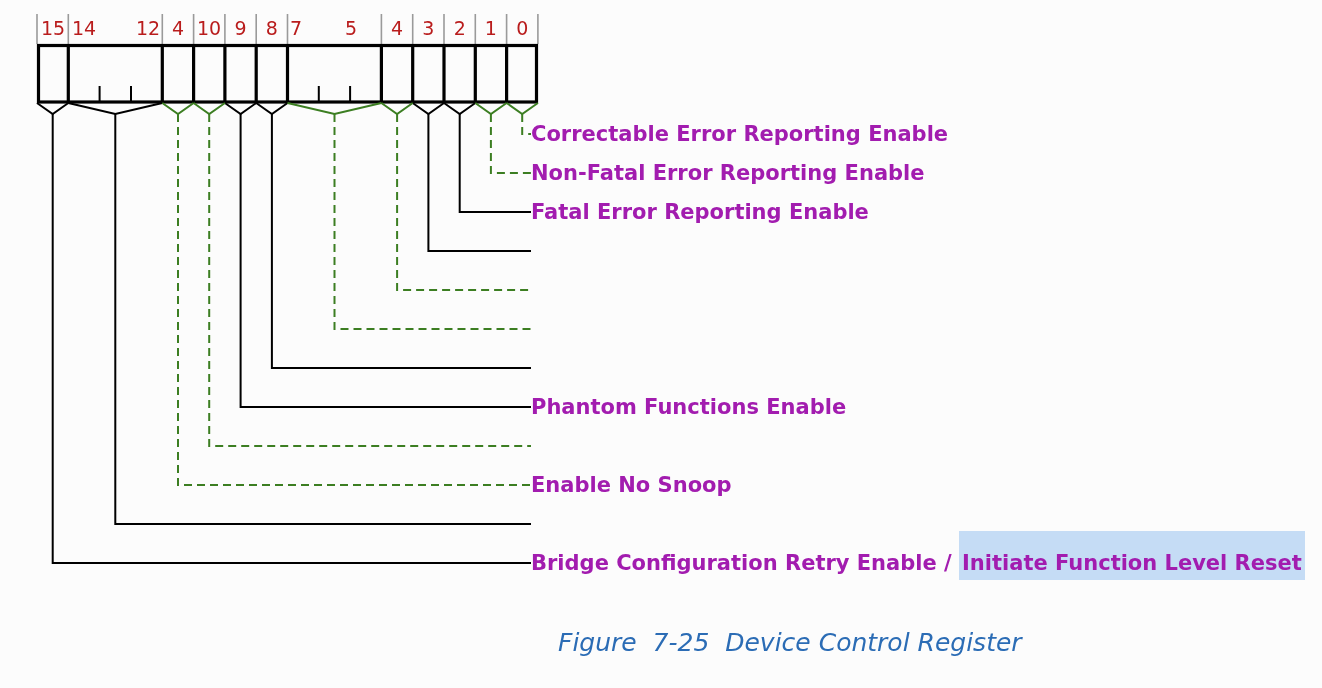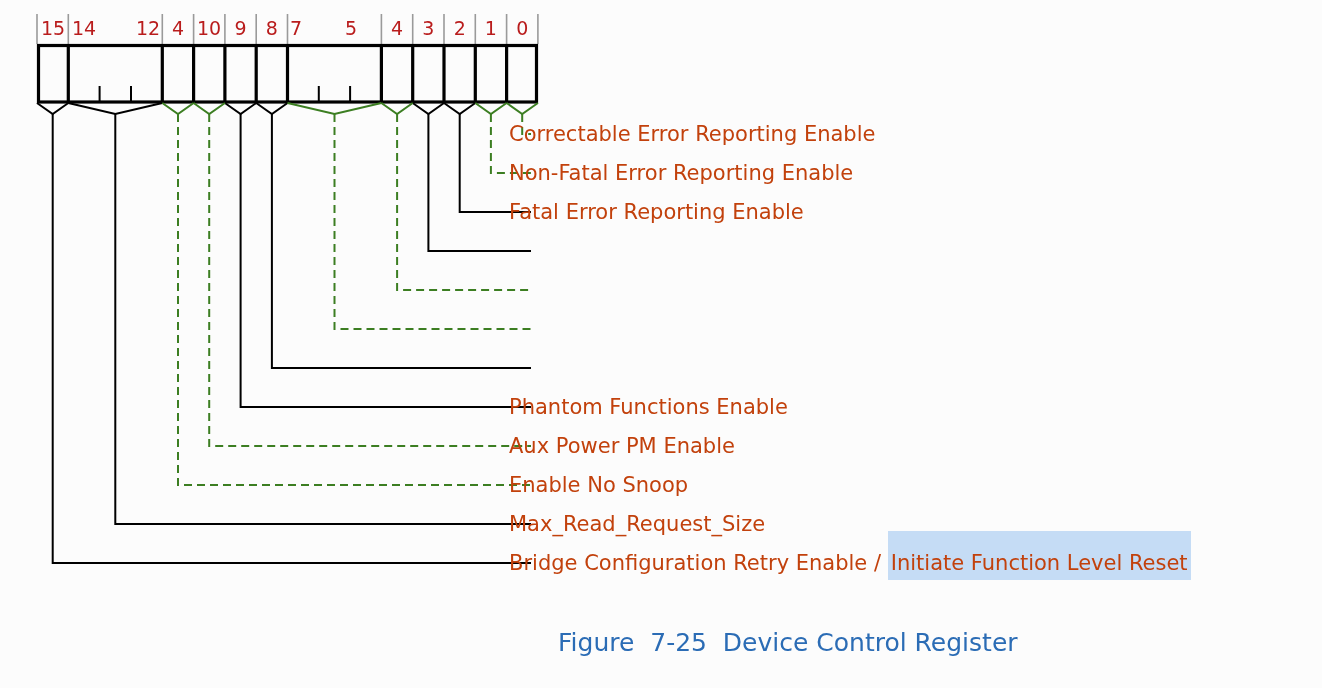--- a/index.html
+++ b/index.html
@@ -24,36 +24,38 @@
     top: 18px;
     transform: translateX(-50%);
     font-size: 19px;
     line-height: 20px;
     color: #b91c1c;
     white-space: nowrap;
     text-align: right;
   }
   .field-label {
     position: absolute;
-    left: 509px;
+    left: 531px;
     height: 28px;
     line-height: 28px;
     font-size: 21px;
-    color: #c2410c;
+    color: #a21caf;
     white-space: nowrap;
+    font-weight: bold;
   }
   .hl {
     background: #c5dcf5;
     padding: 20px 3px 5px 3px;
   }
   .caption {
     position: absolute;
     left: 558px;
     top: 628px;
     font-size: 25px;
+    font-style: italic;
     color: #2b6cb5;
     white-space: pre;
   }
 </style>
 </head>
 <body>
 
 <div class="stage">
 
   <svg class="diagram-svg" viewBox="0 0 1322 688" xmlns="http://www.w3.org/2000/svg">
@@ -129,20 +131,18 @@
   <span class="bit-num" style="left:397px">4</span>
   <span class="bit-num" style="left:428.4px">3</span>
   <span class="bit-num" style="left:459.7px">2</span>
   <span class="bit-num" style="left:490.9px">1</span>
   <span class="bit-num" style="left:522.2px">0</span>
 
   <div class="field-label" style="top:120px">Correctable Error Reporting Enable</div>
   <div class="field-label" style="top:159px">Non-Fatal Error Reporting Enable</div>
   <div class="field-label" style="top:198px">Fatal Error Reporting Enable</div>
   <div class="field-label" style="top:393px">Phantom Functions Enable</div>
-  <div class="field-label" style="top:432px">Aux Power PM Enable</div>
   <div class="field-label" style="top:471px">Enable No Snoop</div>
-  <div class="field-label" style="top:510px">Max_Read_Request_Size</div>
   <div class="field-label" style="top:549px"><span>Bridge Configuration Retry Enable</span><span> / </span><span class="hl">Initiate Function Level Reset</span></div>
 
   <div class="caption">Figure  7-25  Device Control Register</div>
 
 </div>
 
 </body></html>

